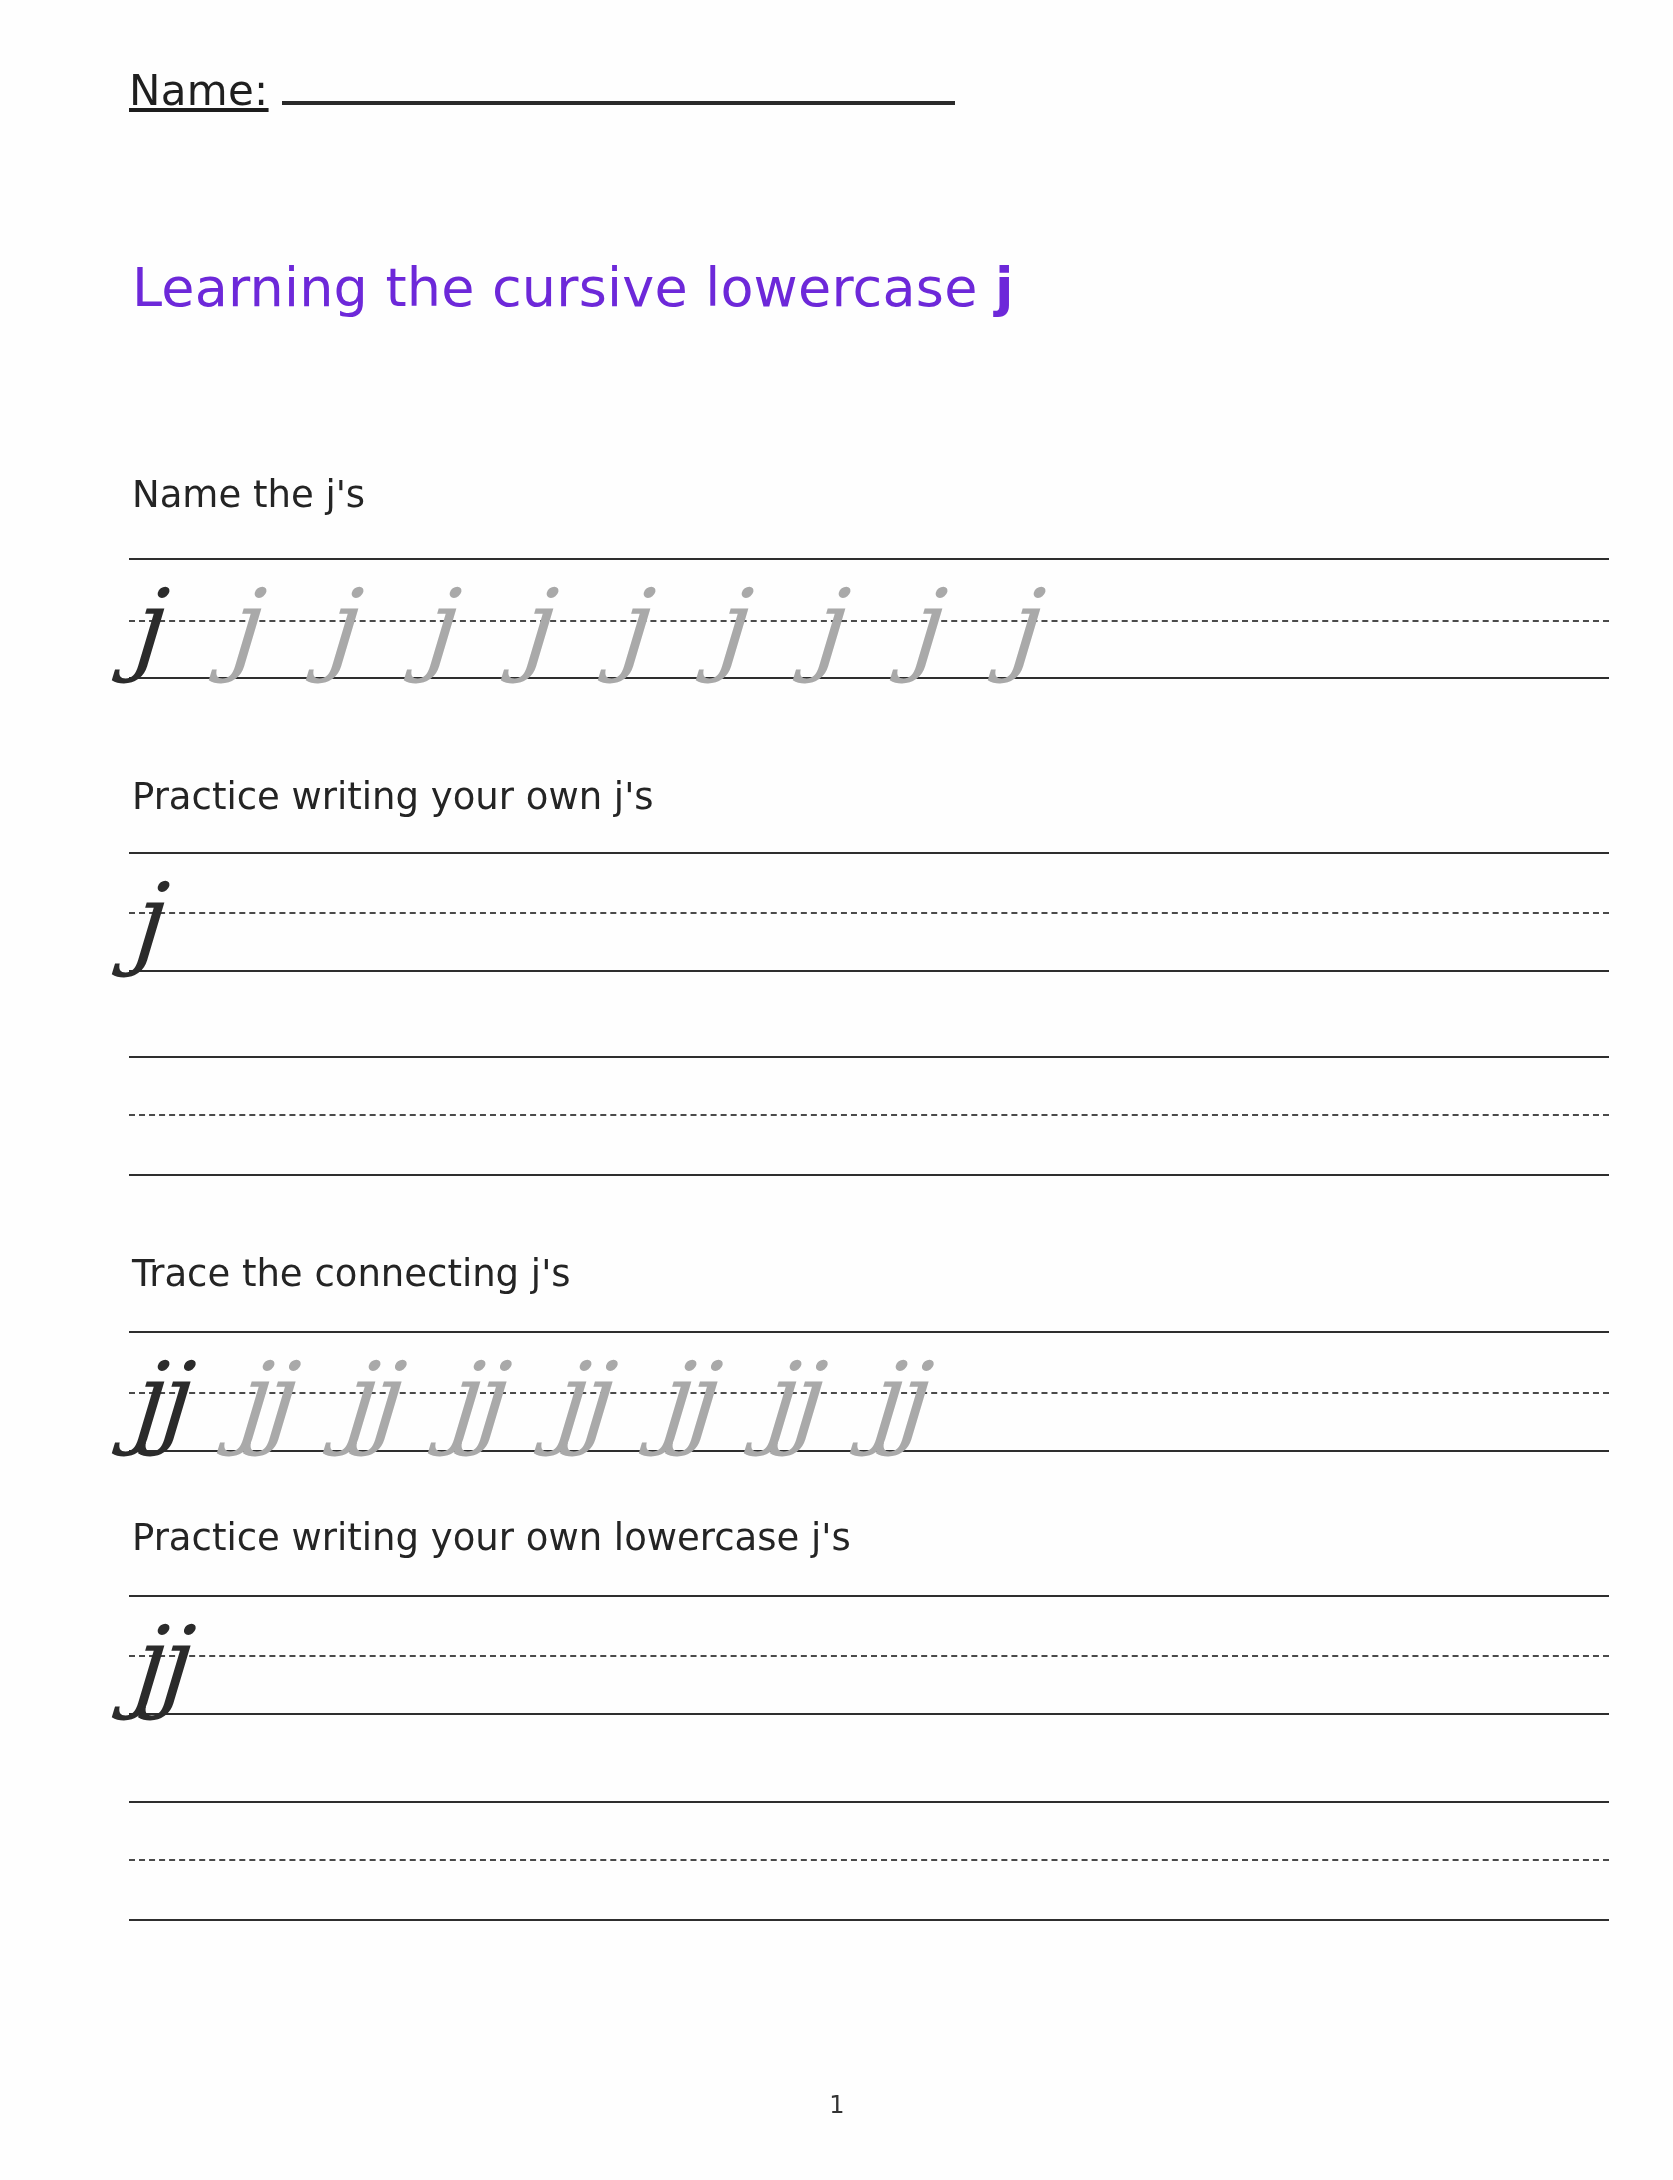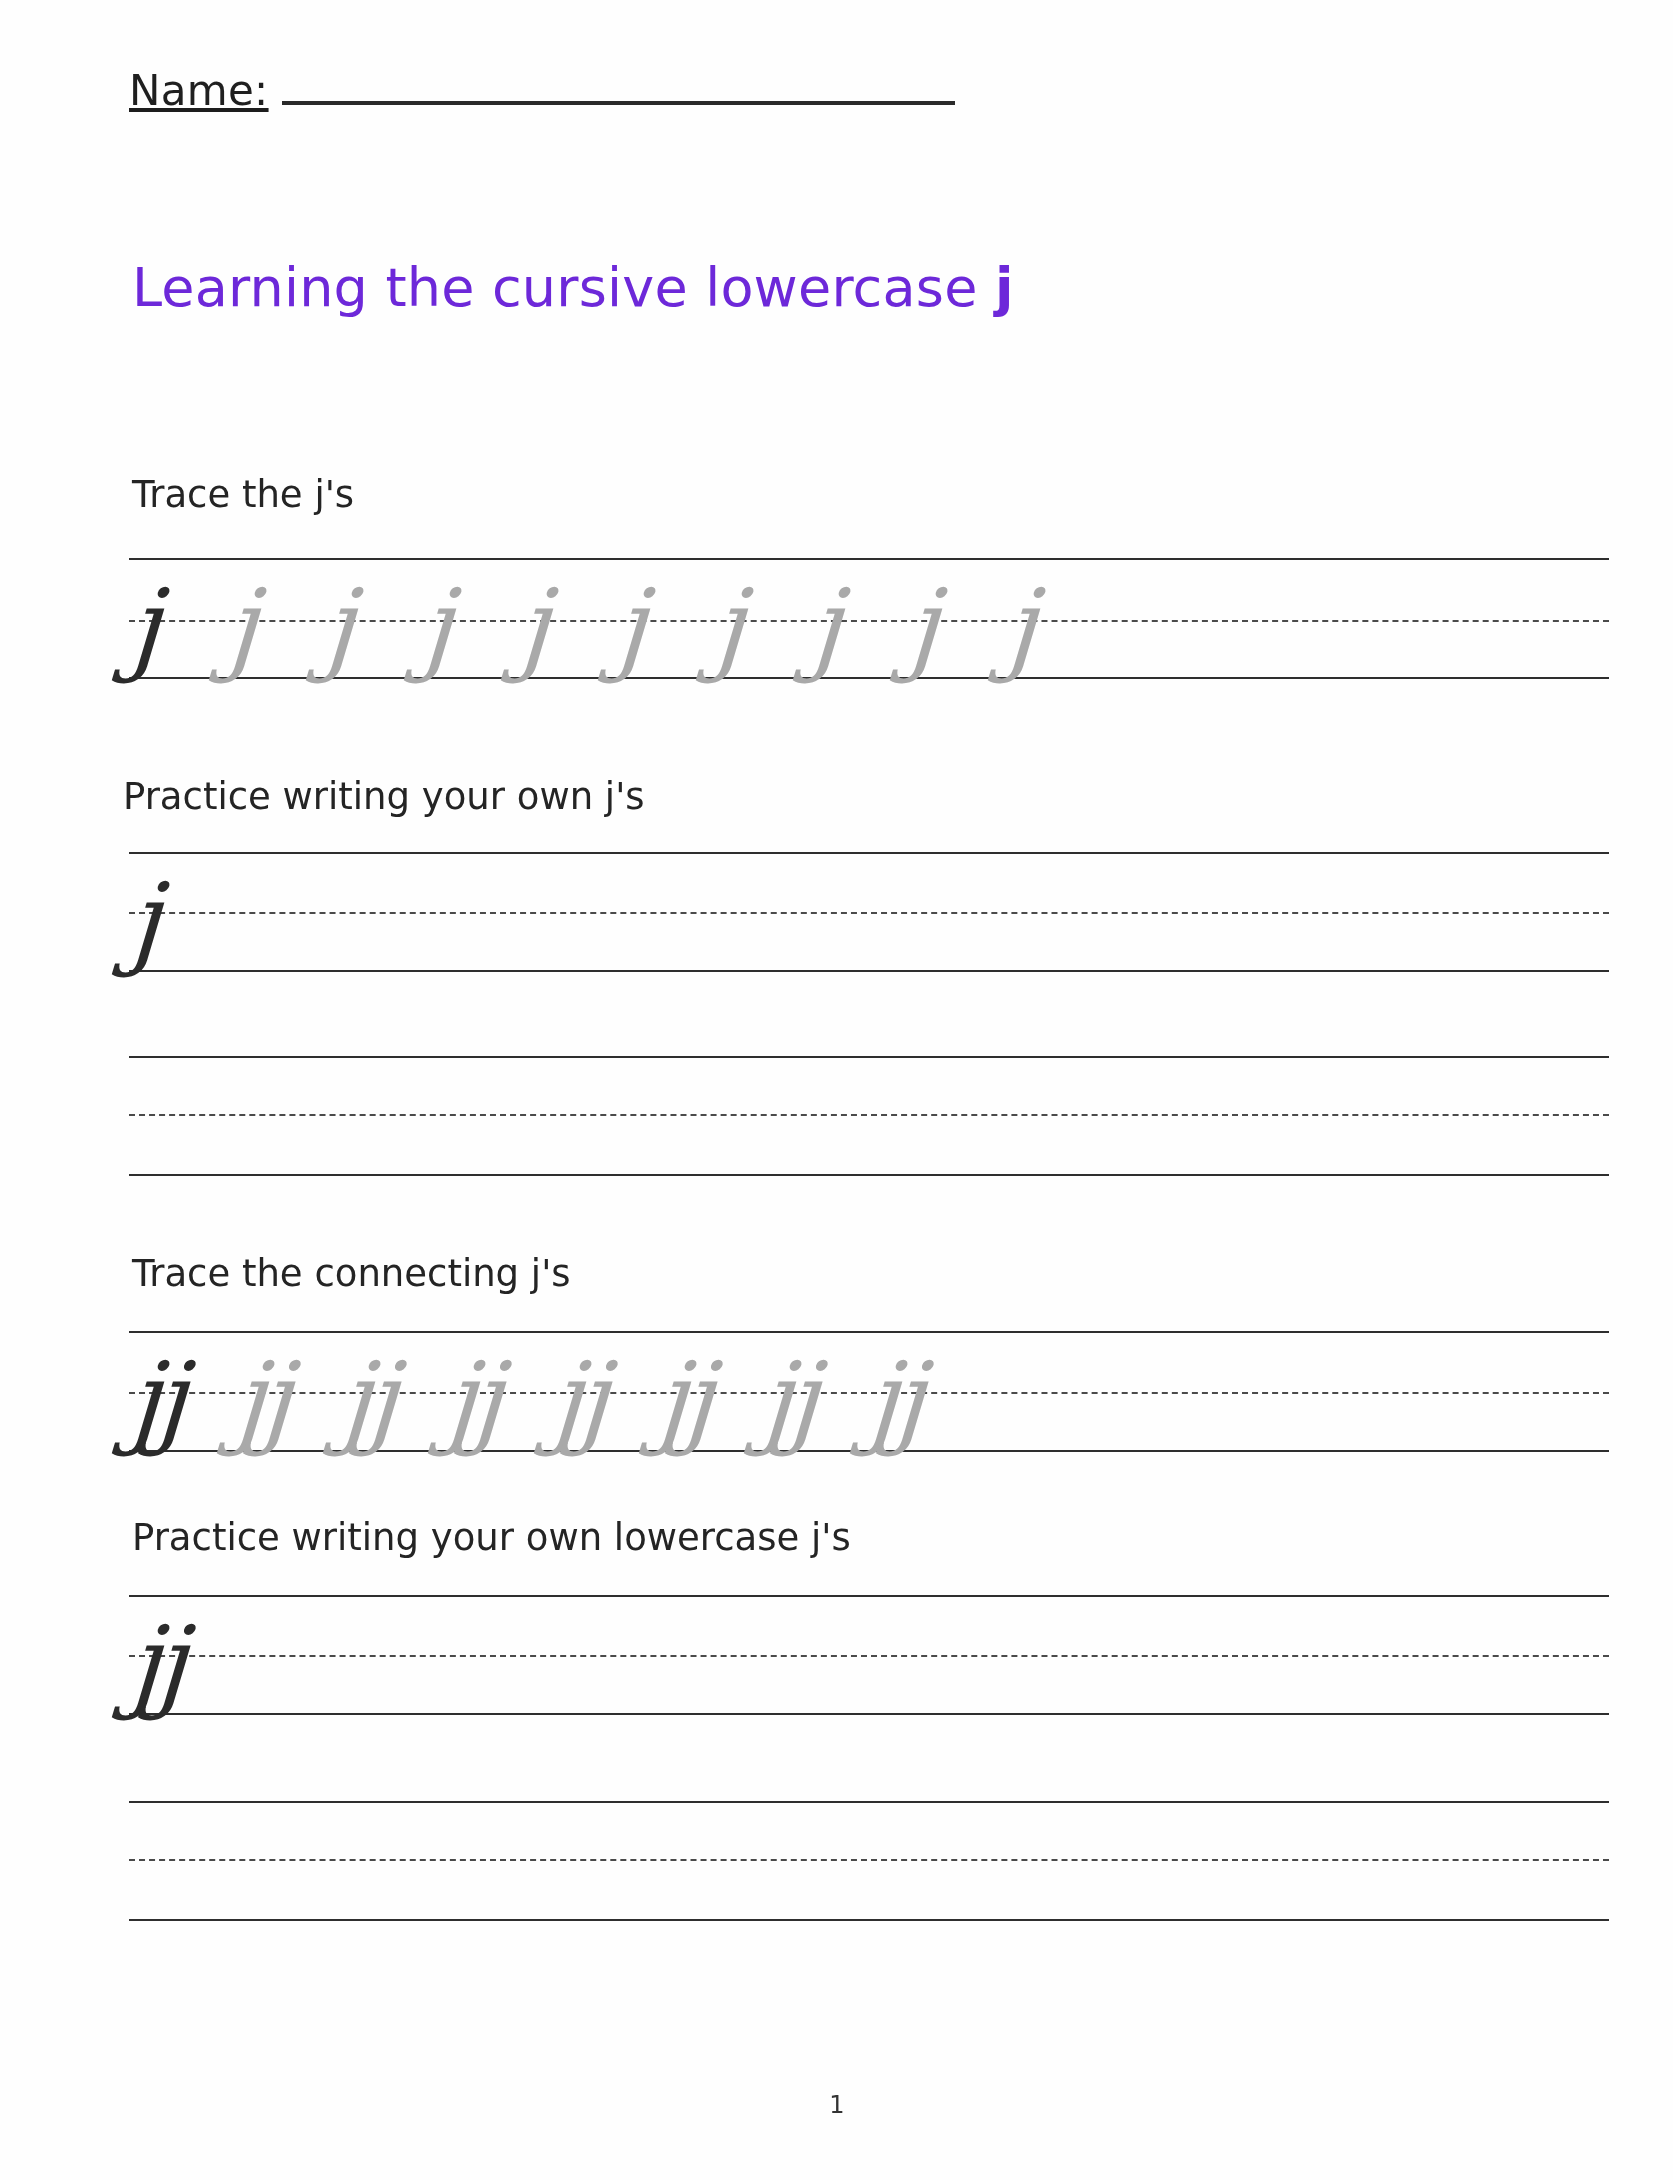--- a/index.html
+++ b/index.html
@@ -134,41 +134,41 @@
 
   <div class="name-row">
     <span class="name-label">Name:</span>
     <span class="name-blank"></span>
   </div>
 
   <div class="title">
     <span>Learning the cursive lowercase </span><b>j</b>
   </div>
 
-  <div class="sec-label" style="top:473px; left:132px;">Trace the j's</div>
+  <div class="sec-label" style="top:473px; left:132px;">Name the j's</div>
 
   <div class="rules" style="top:558px; height:158px;">
     <div class="rule-solid" style="top:0px;"></div>
     <div class="rule-dashed" style="top:62px;"></div>
     <div class="rule-solid" style="top:119px;"></div>
   </div>
   <div class="glyph-row" style="top:554px;">
     <span class="glyph dark" style="margin-left:6.8px;">j</span>
     <span class="glyph" style="margin-left:66px;">j</span>
     <span class="glyph" style="margin-left:66px;">j</span>
     <span class="glyph" style="margin-left:66px;">j</span>
     <span class="glyph" style="margin-left:66px;">j</span>
     <span class="glyph" style="margin-left:66px;">j</span>
     <span class="glyph" style="margin-left:66px;">j</span>
     <span class="glyph" style="margin-left:66px;">j</span>
     <span class="glyph" style="margin-left:66px;">j</span>
     <span class="glyph" style="margin-left:66px;">j</span>
   </div>
 
-  <div class="sec-label" style="top:775px; left:123px;">Practice writing your own j's</div>
+  <div class="sec-label" style="top:775px; left:132px;">Practice writing your own j's</div>
 
   <div class="rules" style="top:852px; height:324px;">
     <div class="rule-solid" style="top:0px;"></div>
     <div class="rule-dashed" style="top:60px;"></div>
     <div class="rule-solid" style="top:118px;"></div>
     <div class="rule-solid" style="top:204px;"></div>
     <div class="rule-dashed" style="top:262px;"></div>
     <div class="rule-solid" style="top:322px;"></div>
   </div>
   <div class="glyph-row" style="top:848px;">

